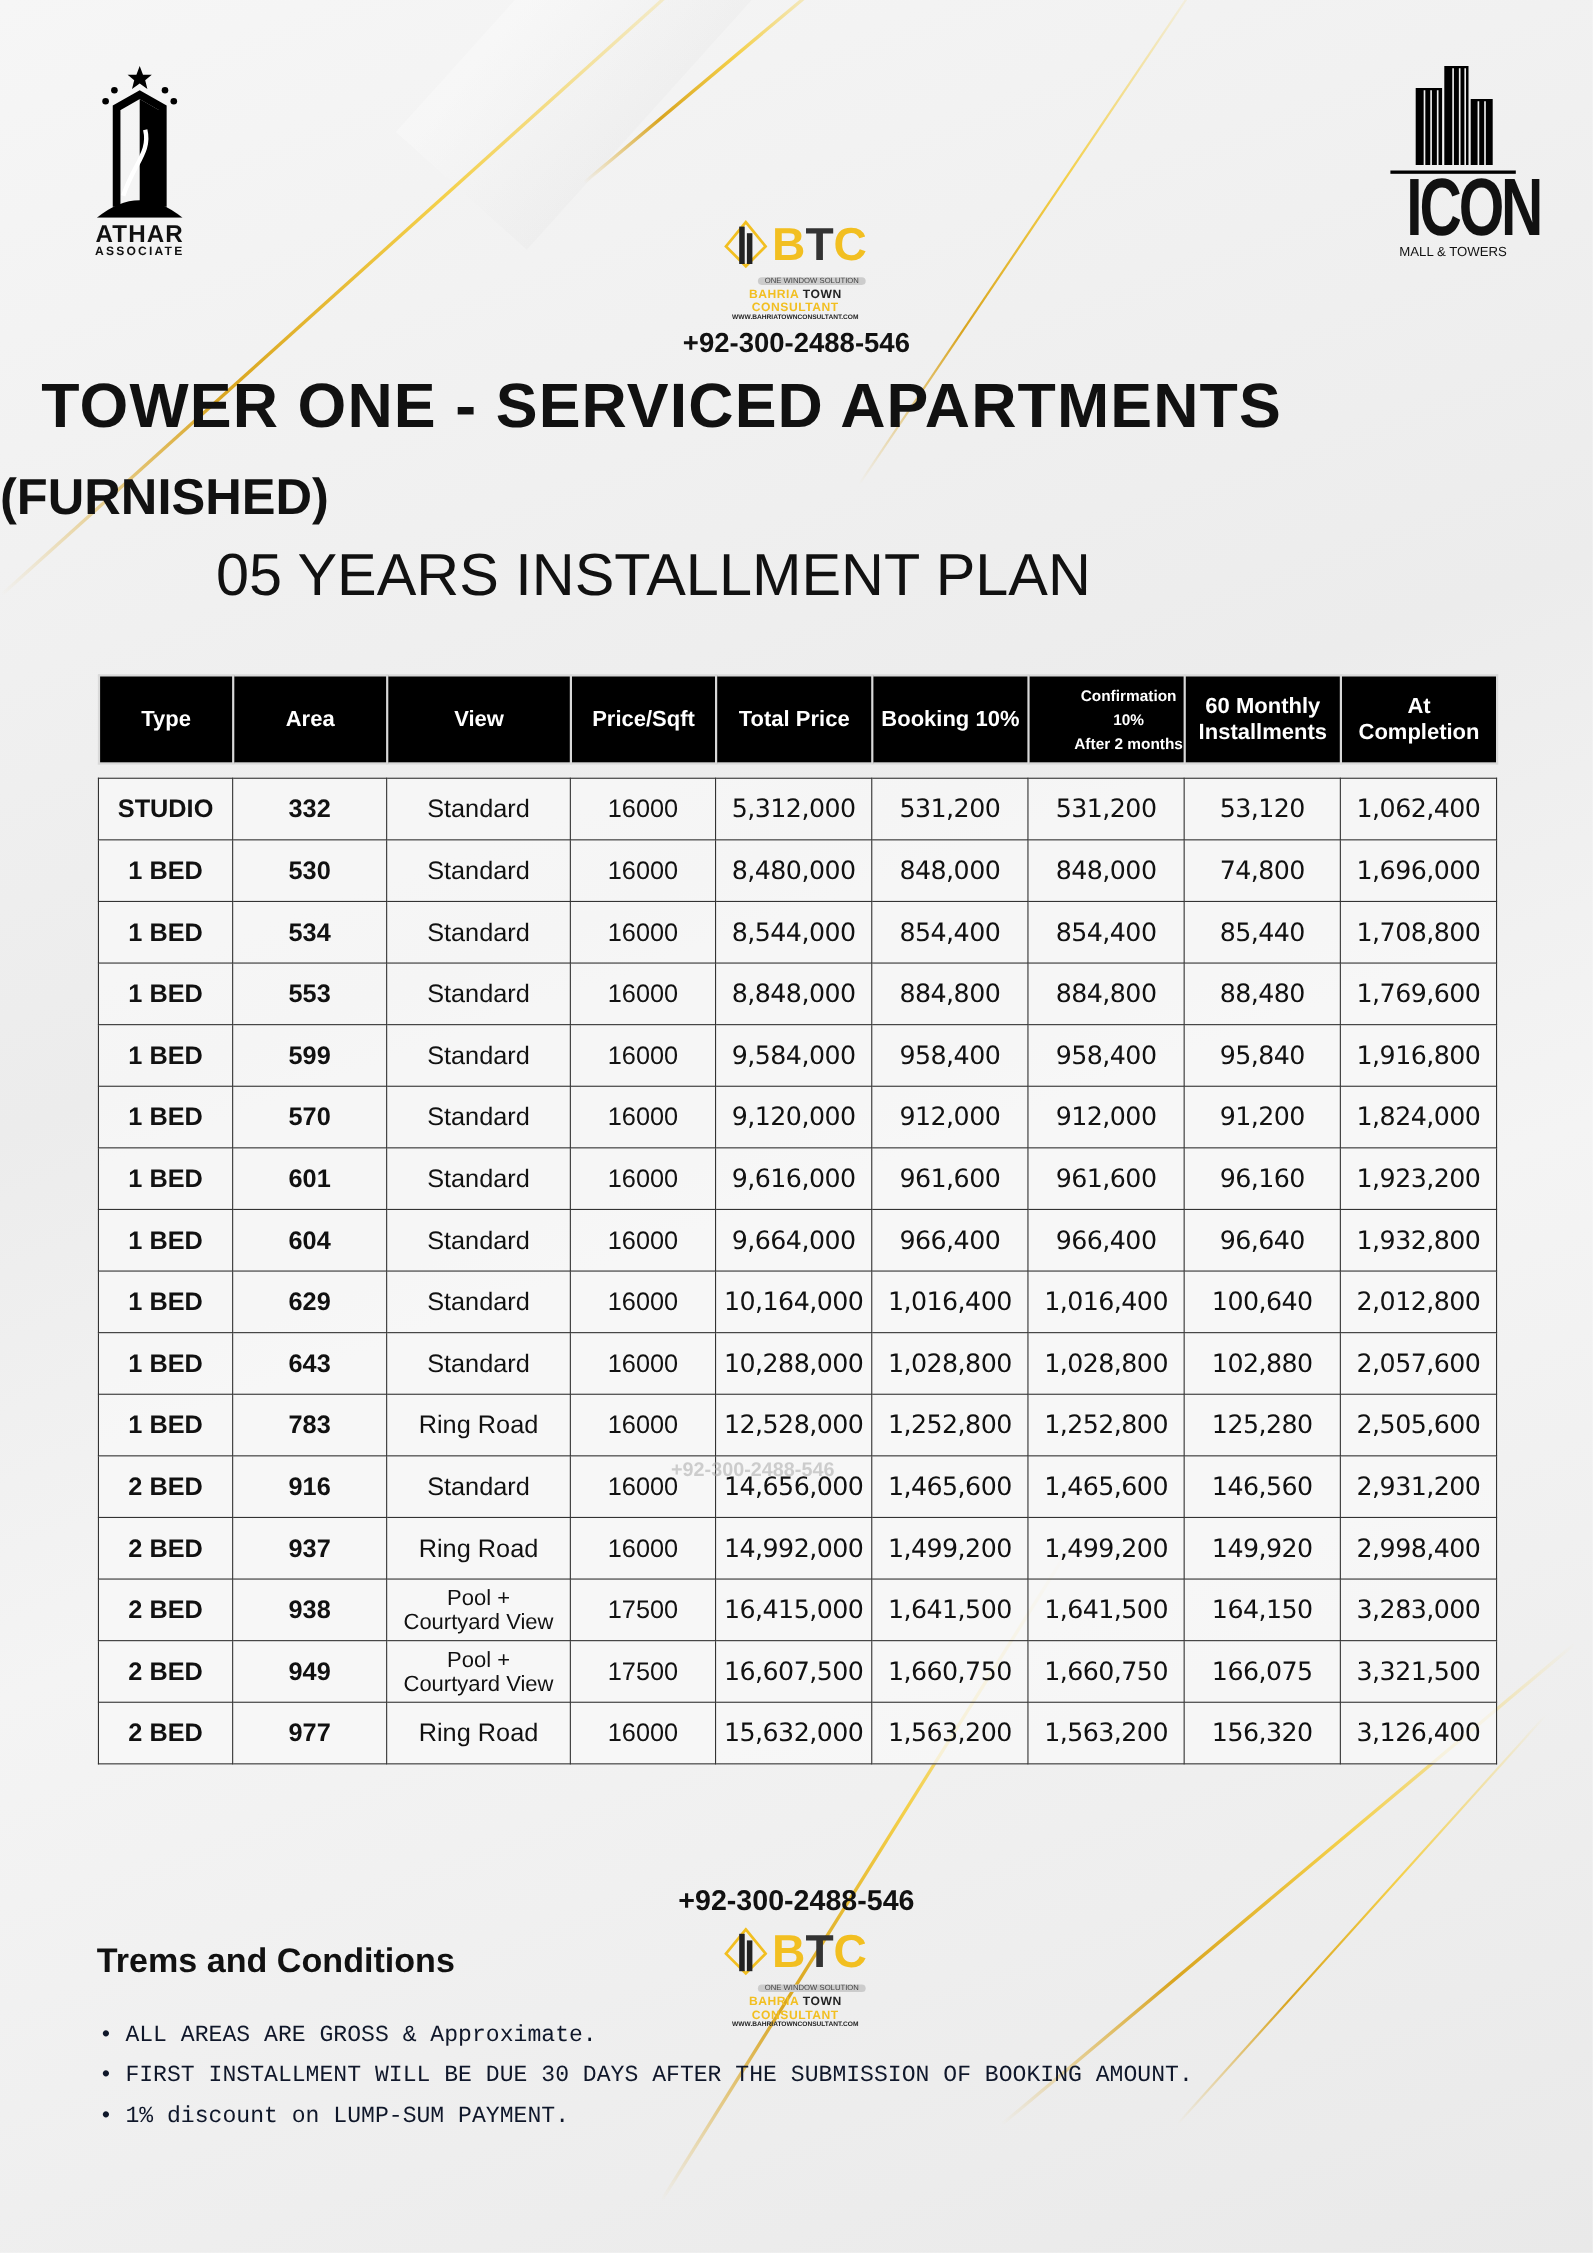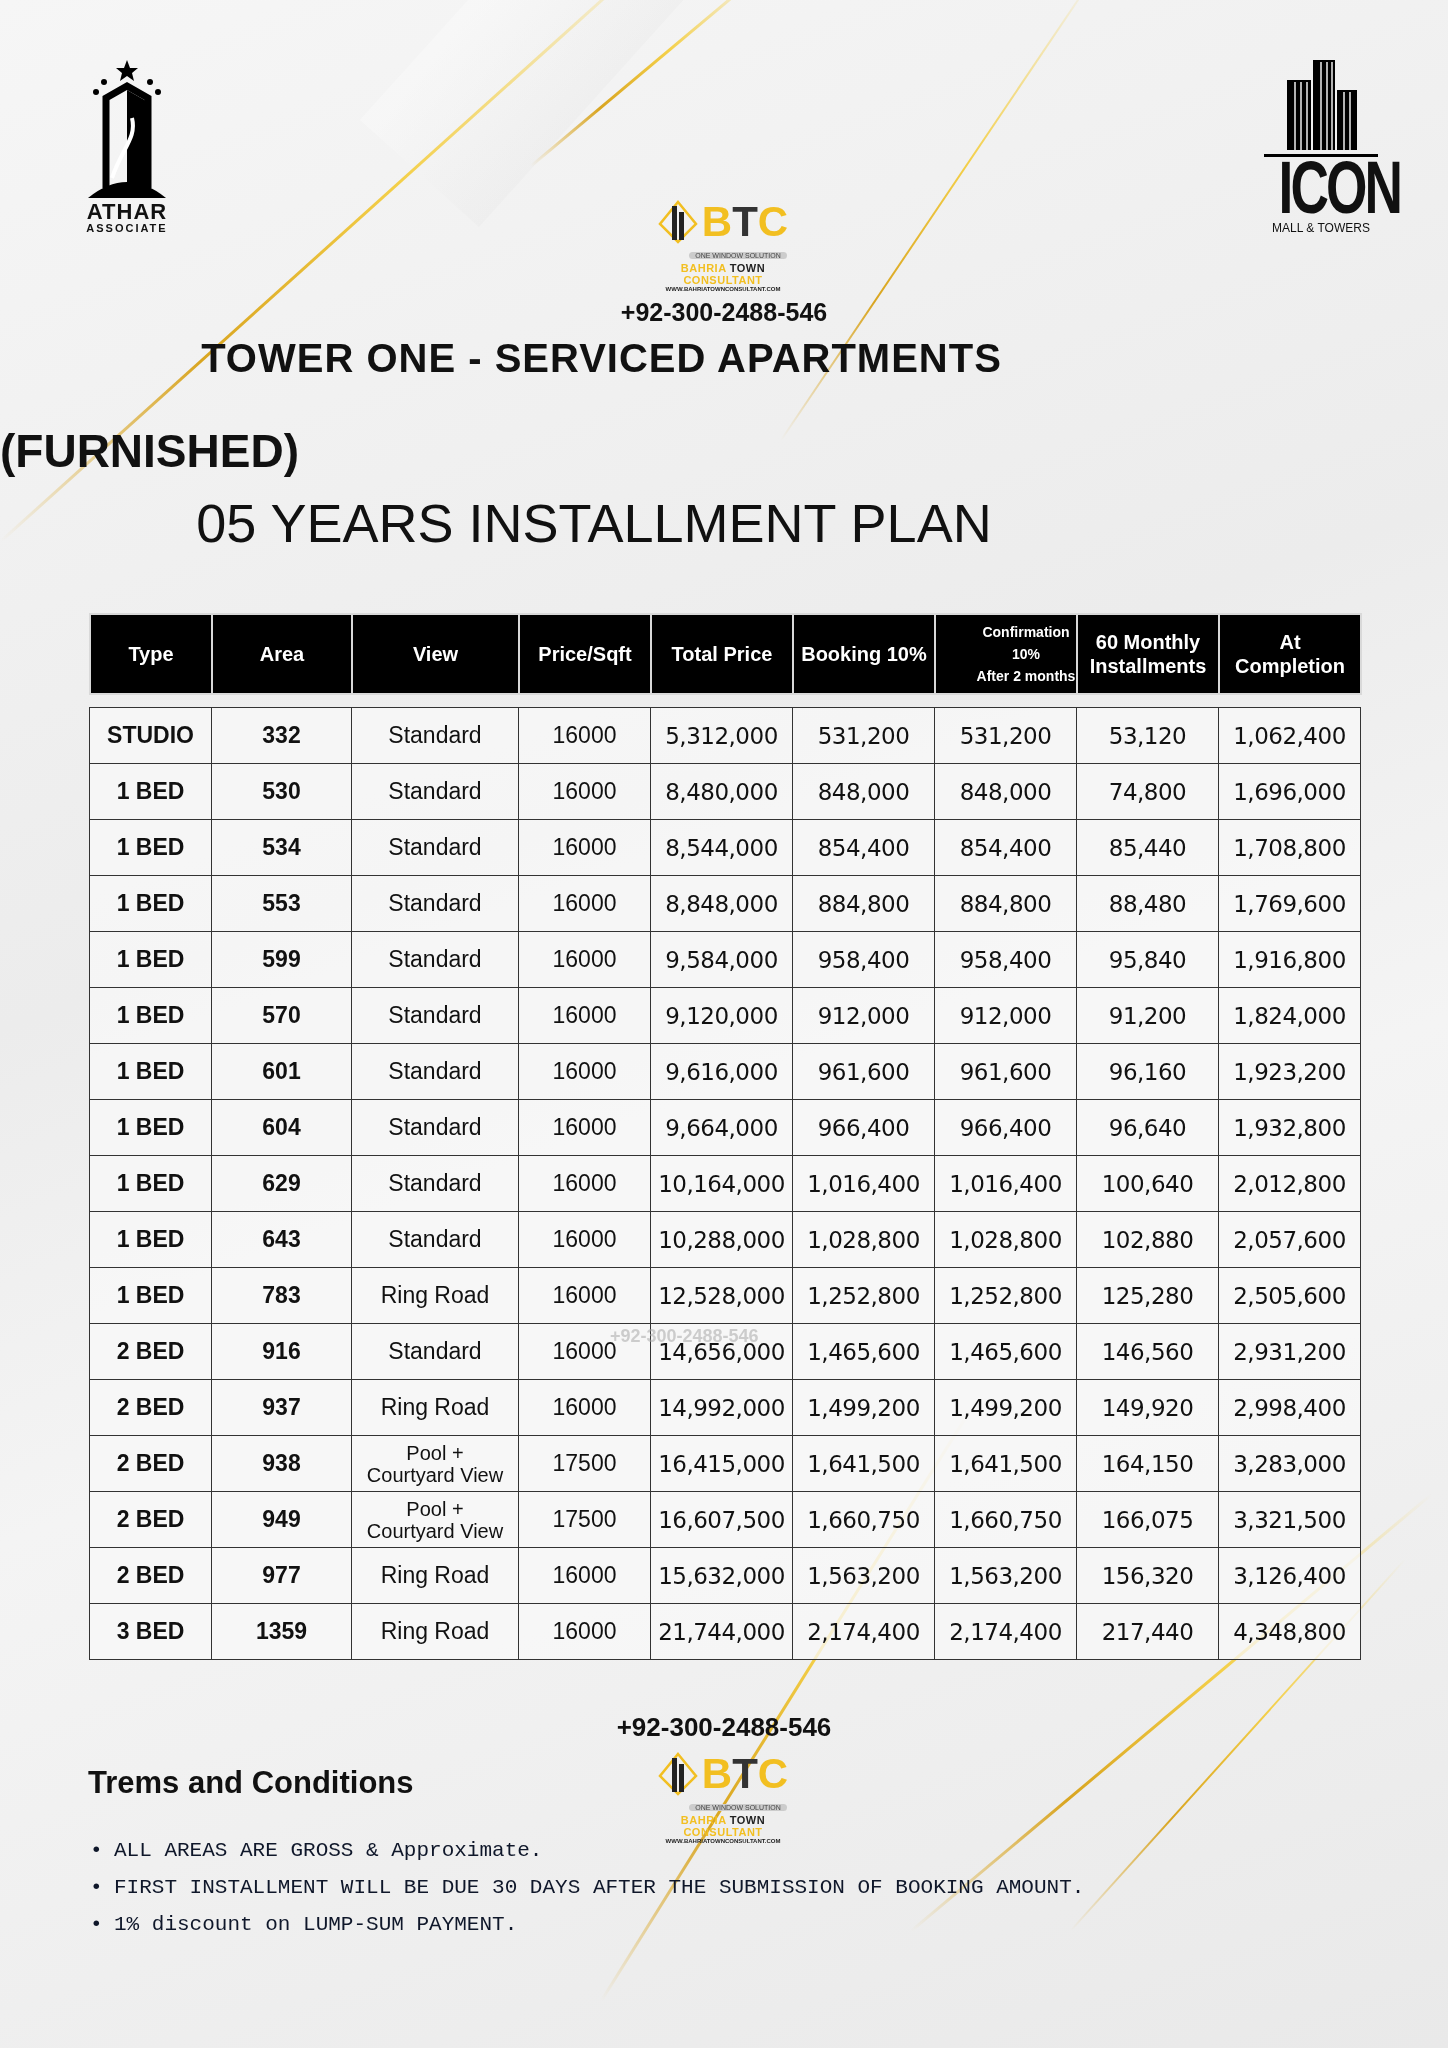--- a/index.html
+++ b/index.html
@@ -23,21 +23,21 @@
 
   .btc-row { display:flex; align-items:center; justify-content:center; gap:4px; }
   .btc-letters { font-size:42px; font-weight:bold; line-height:40px; }
   .btc-b { color:#f2bf21; } .btc-t { color:#333; } .btc-c { color:#f2bf21; }
   .btc-tag { font-size:7px; background:#ccc; color:#444; border-radius:6px; padding:0 6px; display:inline-block; margin-left:30px; }
   .btc-name { font-size:11px; font-weight:bold; color:#f2bf21; letter-spacing:0.5px; }
   .btc-name .town { color:#222; }
   .btc-url { font-size:6px; font-weight:bold; color:#222; }
 
   .phone-top { position:absolute; top:298px; left:0; width:1448px; text-align:center; font-weight:bold; font-size:25px; }
-  .title { position:absolute; top:336px; left:0; width:1203px; text-align:center; font-weight:bold; font-size:40px; letter-spacing:1px; }
+  .title { position:absolute; top:336px; left:0; width:1203px; text-align:center; font-weight:bold; font-size:57px; letter-spacing:1px; }
   .subtitle { position:absolute; top:424px; left:0; width:1448px; text-align:left; font-weight:bold; font-size:46px; }
   .plan { position:absolute; top:492px; left:0; width:1188px; text-align:center; font-size:54px; font-weight:normal; }
 
   table.hdr, table.body { position:absolute; left:89px; border-collapse:collapse; table-layout:fixed; }
   table.hdr { top:613px; }
   table.body { top:707px; }
   table.hdr td { background:#000; color:#fff; font-weight:bold; font-size:20px; text-align:center; height:78px; border:2px solid #d9d9d9; line-height:24px; padding:0; }
   table.hdr td.small { font-size:14px; line-height:22px;padding-left:40px; }
   table.body td { border:1.5px solid #333; text-align:center; height:55px; font-size:23px; padding:0; background:rgba(248,248,248,0.75); }
   td.c-type, td.c-area { font-weight:bold; }
@@ -328,31 +328,20 @@
         <td class="c-type">2 BED</td>
         <td class="c-area">977</td>
         <td class="c-view">Ring Road</td>
         <td class="c-psf">16000</td>
         <td class="c-num">15,632,000</td>
         <td class="c-num">1,563,200</td>
         <td class="c-num">1,563,200</td>
         <td class="c-num">156,320</td>
         <td class="c-num">3,126,400</td>
       </tr>
-      <tr>
-        <td class="c-type">3 BED</td>
-        <td class="c-area">1359</td>
-        <td class="c-view">Ring Road</td>
-        <td class="c-psf">16000</td>
-        <td class="c-num">21,744,000</td>
-        <td class="c-num">2,174,400</td>
-        <td class="c-num">2,174,400</td>
-        <td class="c-num">217,440</td>
-        <td class="c-num">4,348,800</td>
-      </tr>
     </tbody>
 </table>
 
 <div class="watermark">+92-300-2488-546</div>
 
 <div class="phone-bottom">+92-300-2488-546</div>
 
 <div class="logo-btc2">
   <div class="btc-row">
     <svg width="40" height="44" viewBox="0 0 40 44">

